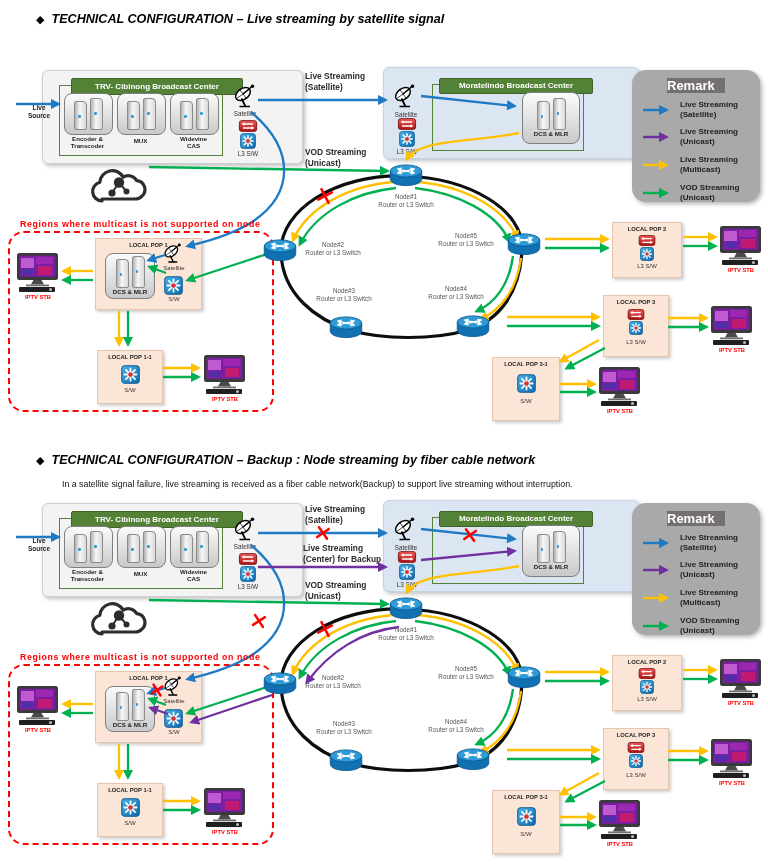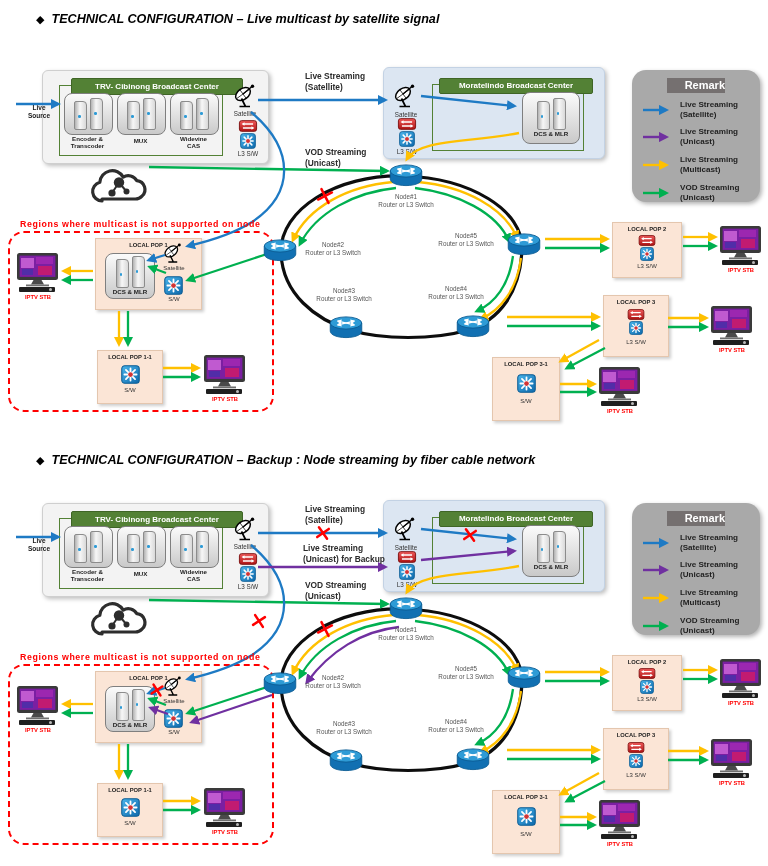--- a/index.html
+++ b/index.html
@@ -6,21 +6,21 @@
   #page{position:relative;width:768px;height:866px;background:#fff;overflow:hidden;
         font-family:"Liberation Sans",sans-serif;color:#1a1a1a;}
   .sec{position:absolute;left:0;width:768px;height:433px;}
   #sec1{top:0;} #sec2{top:433px;}
   .title-row{position:absolute;left:36px;top:12px;display:flex;align-items:center;gap:7px;z-index:4;}
   .bullet{font-size:11px;color:#000;}
   .sec-title{font-size:12.6px;font-weight:bold;font-style:italic;color:#000;}
   .desc{position:absolute;left:62px;top:37px;width:660px;font-size:8.8px;line-height:1.4;color:#111;z-index:4;}
   .pre{white-space:pre-line;}
   
-  .bigbox{position:absolute;border-radius:6px;box-shadow:2px 2px 4px rgba(0,0,0,.25);z-index:1;}
+  .bigbox{position:absolute;border-radius:6px;box-shadow:2px 2px 4px rgba(0,0,0,.25);z-index:1;padding-left:34px;}
   .trv{left:42px;top:70px;width:225px;height:92px;background:#f3f3f3;border:1px solid #cfcfcf;}
   .mora{left:383px;top:67px;width:220px;height:90px;background:#dce6f2;border:1px solid #c3d2e4;}
   .ghdr{position:absolute;background:#538135;border:1px solid #3f6526;color:#fff;font-weight:bold;
         font-size:8px;text-align:center;z-index:3;border-radius:2px;}
   .ginner{position:absolute;border:1.5px solid #538135;z-index:2;}
   .card{position:absolute;border:1.5px solid #7f7f7f;border-radius:8px;
         background:linear-gradient(180deg,#fbfbfb,#c9c9c9);display:flex;flex-direction:column;
         align-items:center;justify-content:center;gap:1px;z-index:3;}
   .towers{display:flex;gap:3px;align-items:flex-end;}
   .tower{width:11px;height:27px;background:linear-gradient(90deg,#b3b3b3,#f7f7f7 45%,#d9d9d9);
@@ -31,21 +31,21 @@
   .srv-label{position:absolute;font-size:6.2px;font-weight:bold;color:#222;line-height:1.15;text-align:center;z-index:3;}
   .cap{position:absolute;font-size:6.3px;color:#333;text-align:center;z-index:3;}
   .icon{position:absolute;z-index:3;}
   .l3sw{position:absolute;display:flex;flex-direction:column;gap:1px;align-items:center;z-index:3;}
   
   .flabel{position:absolute;font-size:8.4px;font-weight:bold;color:#2b2b2b;line-height:1.3;z-index:4;}
   
   .legend{position:absolute;left:632px;top:70px;width:128px;height:132px;background:#a9a9a9;
           border-radius:14px;box-shadow:2px 2px 4px rgba(0,0,0,.3);z-index:2;}
   .lhdr{position:absolute;left:35px;top:8px;width:58px;height:15px;background:#757070;color:#fff;
-        font-size:11px;font-weight:bold;text-align:right;line-height:15px;}
+        font-size:13px;font-weight:bold;text-align:left;line-height:15px;}
   .litem{position:absolute;left:8px;width:118px;display:flex;align-items:center;gap:6px;}
   .litem .ltext{font-size:8.1px;font-weight:bold;color:#1f1f1f;line-height:1.2;}
   
   .region-label{position:absolute;left:20px;top:219px;font-size:8.8px;font-weight:bold;color:#ff0000;
         letter-spacing:.6px;z-index:4;}
   .region-box{position:absolute;left:8px;top:231px;width:262px;height:177px;border:2.5px dashed #ff0000;
         border-radius:16px;z-index:1;}
   .pop{position:absolute;background:#fbe5d6;border:1px solid #e4c6ae;box-shadow:2px 2px 3px rgba(0,0,0,.2);z-index:1;}
   .pop-title{position:absolute;top:3px;left:0;right:0;text-align:center;font-size:5.8px;font-weight:bold;color:#222;}
   .router{position:absolute;z-index:3;}
@@ -138,21 +138,21 @@
     <path d="M33 18.5 L26 29 M33 18.5 L40.5 27.5" stroke="#2d2d2d" stroke-width="2" fill="none"></path>
   </symbol>
 </defs>
 </svg>
 
 <div id="page">
 
   <div class="sec" id="sec1">
     <div class="title-row">
       <span class="bullet">◆</span>
-      <span class="sec-title">TECHNICAL CONFIGURATION – Live multicast by satellite signal</span>
+      <span class="sec-title">TECHNICAL CONFIGURATION – Live streaming by satellite signal</span>
     </div>
 
     <svg class="flow" width="768" height="433">
 
       <g>
         <path d="M404 176 C470 178 524 210 522 250 C520 292 500 320 468 330 C434 340 382 340 350 330 C316 320 282 294 281 252 C280 210 336 174 404 176 Z" fill="none" stroke="#0d0d0d" stroke-width="3.2"></path>
       </g>
 
       <g stroke="#ffc000" stroke-width="2.3" fill="none">
         <path d="M393 182 C348 186 308 207 293 240" marker-end="url(#arr-yellow)"></path>
@@ -452,20 +452,21 @@
         </svg>
       <div class="stb-label">IPTV STB</div>
       </div>
   </div>
 
   <div class="sec" id="sec2">
     <div class="title-row" style="top:20px;">
       <span class="bullet">◆</span>
       <span class="sec-title">TECHNICAL CONFIGURATION – Backup : Node streaming by fiber cable network</span>
     </div>
+    <div class="desc" style="top:45px;">In a satellite signal failure, live streaming is received as a fiber cable network(Backup) to support live streaming without interruption.</div>
 
     <svg class="flow" width="768" height="433">
       <g>
         <path d="M404 176 C470 178 524 210 522 250 C520 292 500 320 468 330 C434 340 382 340 350 330 C316 320 282 294 281 252 C280 210 336 174 404 176 Z" fill="none" stroke="#0d0d0d" stroke-width="3.2"></path>
       </g>
       <g stroke="#ffc000" stroke-width="2.3" fill="none">
         <path d="M393 182 C348 186 308 207 293 240" marker-end="url(#arr-yellow)"></path>
         <path d="M418 182 C464 186 505 208 517 238" marker-end="url(#arr-yellow)"></path>
         <path d="M521 258 C517 289 501 310 481 319" marker-end="url(#arr-yellow)"></path>
         <path d="M519 133 C468 143 419 139 407 159" marker-end="url(#arr-yellow)"></path>
@@ -641,21 +642,21 @@
           </div>
       </div>
     </div>
 
     <div class="flabel" style="left:305px;top:71px;">
       <div>Live Streaming</div>
         <div>(Satellite)</div>
     </div>
     <div class="flabel" style="left:303px;top:110px;">
       <div>Live Streaming</div>
-        <div>(Unicast) for Backup</div>
+        <div>(Center) for Backup</div>
     </div>
     <div class="flabel" style="left:305px;top:147px;">
       <div>VOD Streaming</div>
         <div>(Unicast)</div>
     </div>
 
     <div class="region-label">Regions where multicast is not supported on node</div>
     <div class="region-box"></div>
 
     <div class="pop" style="left:95px;top:238px;width:105px;height:70px;">

